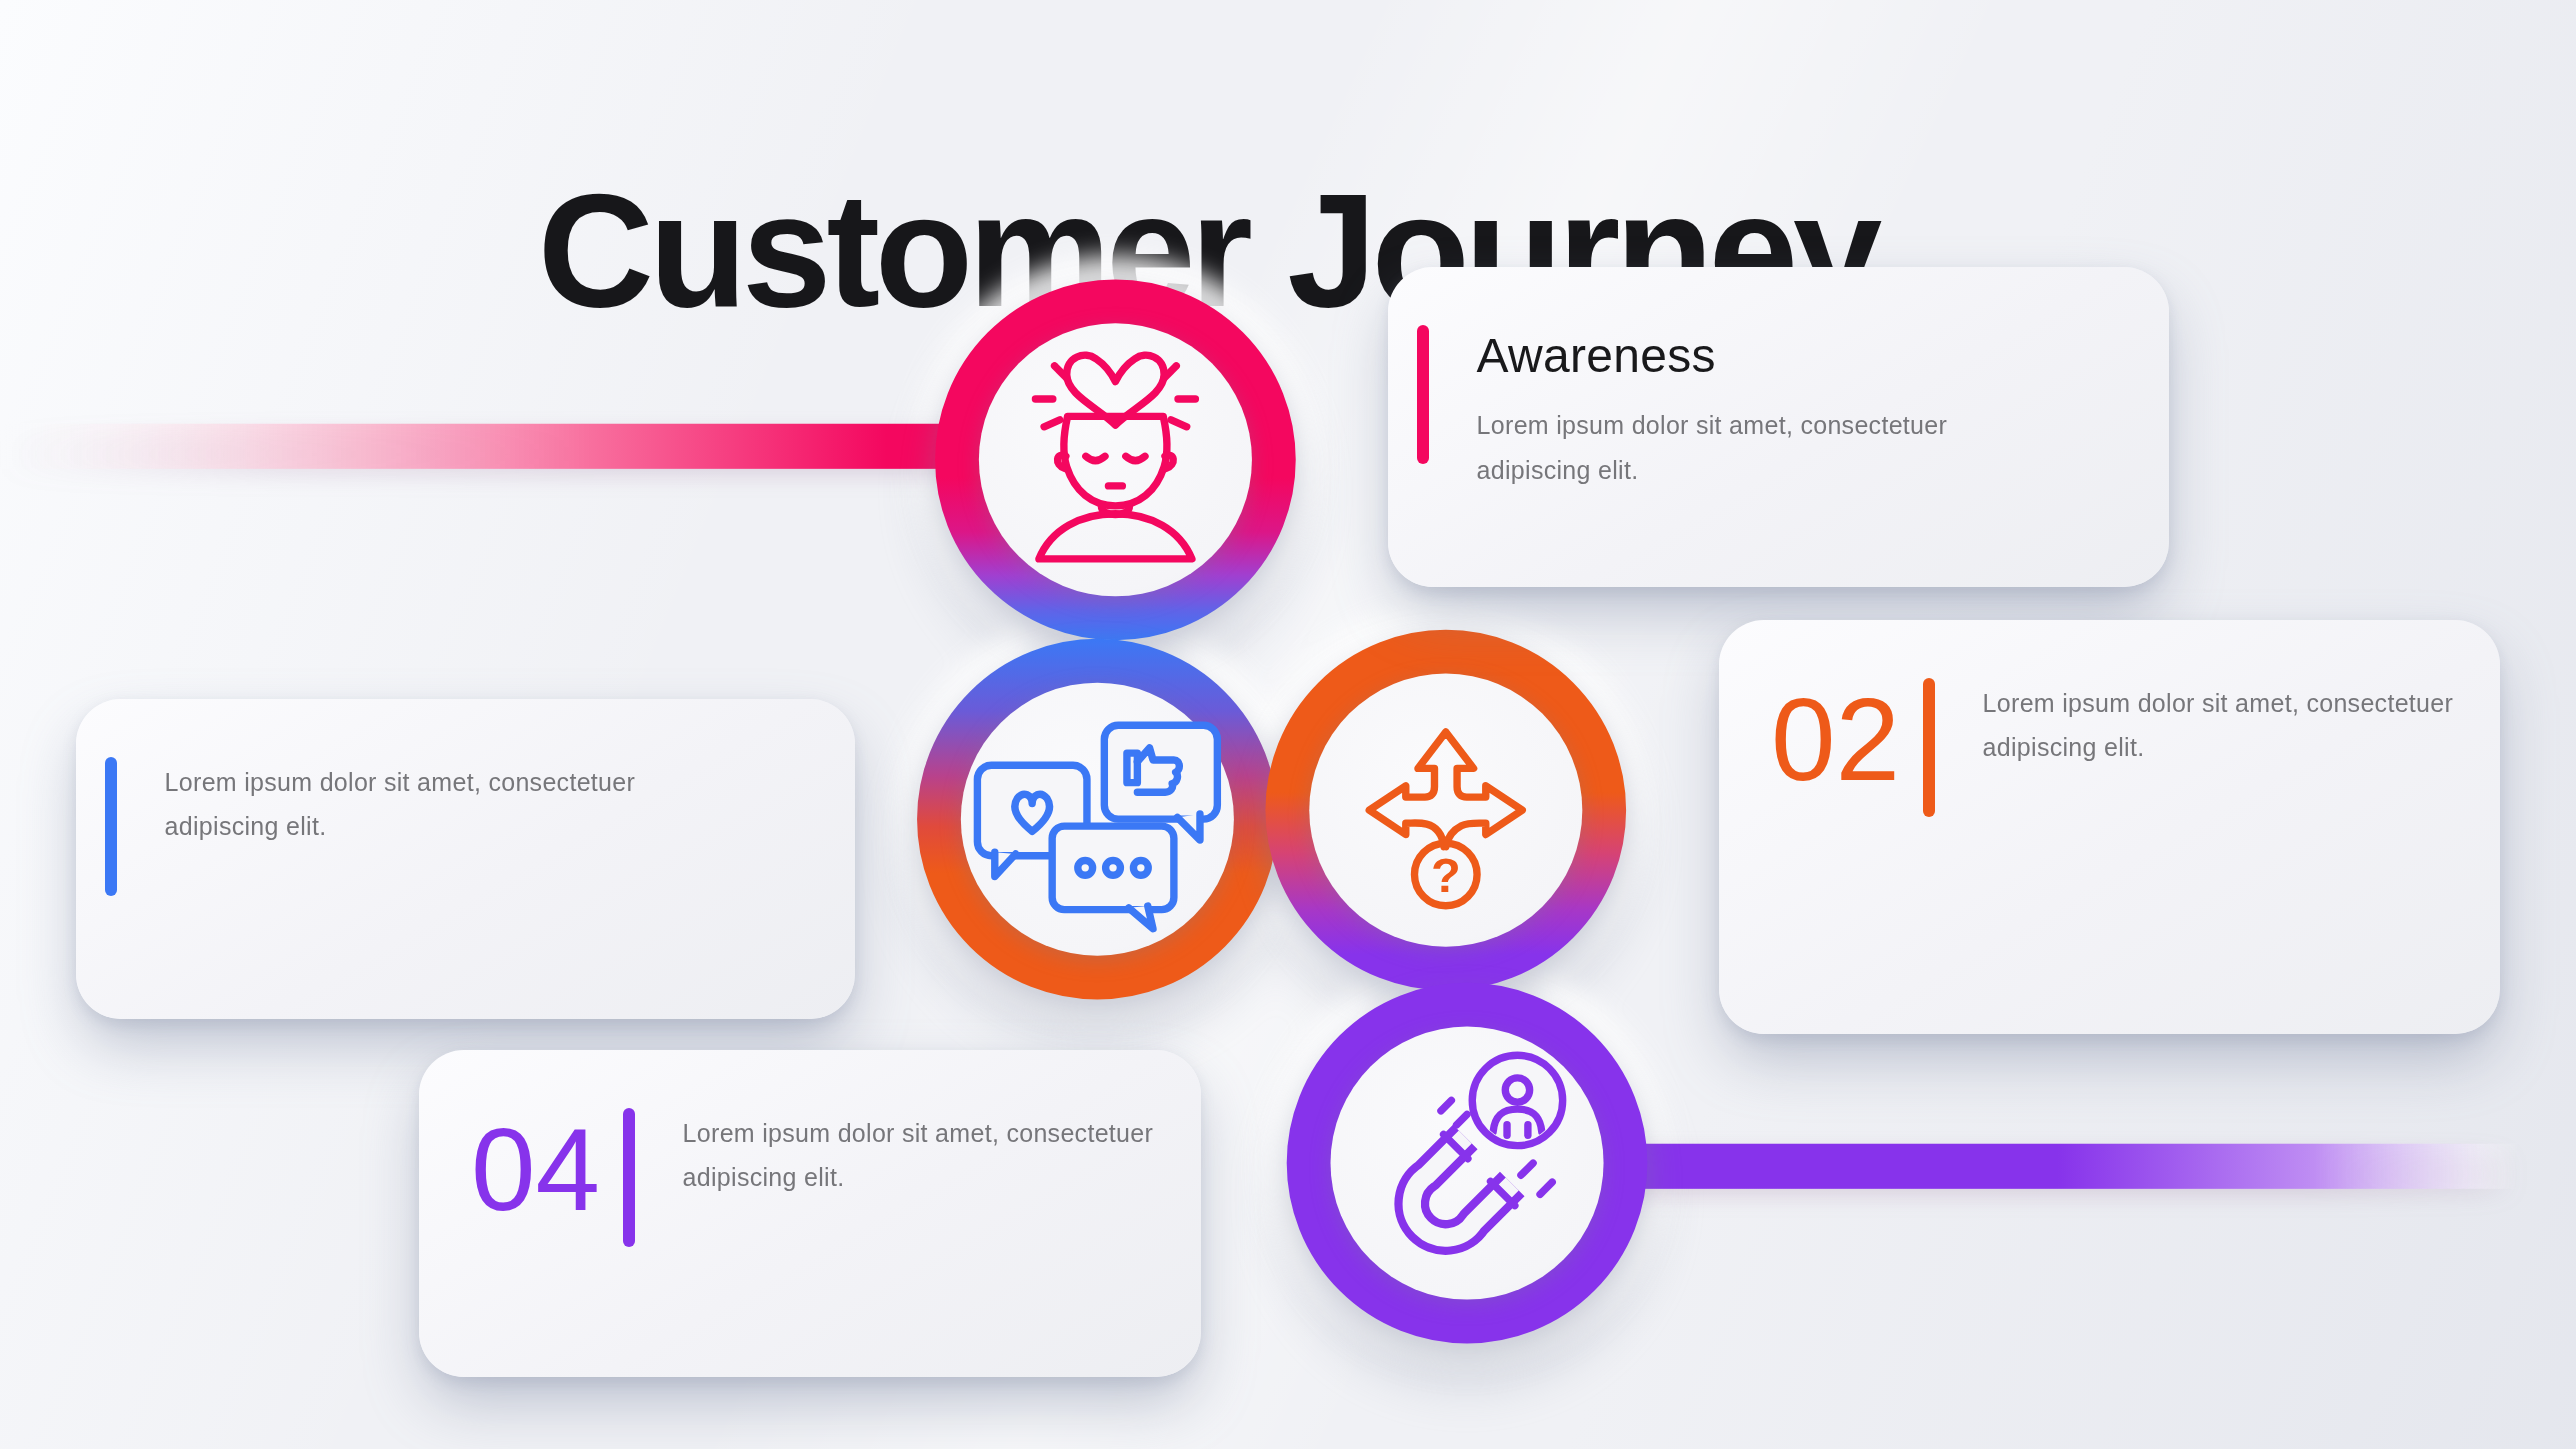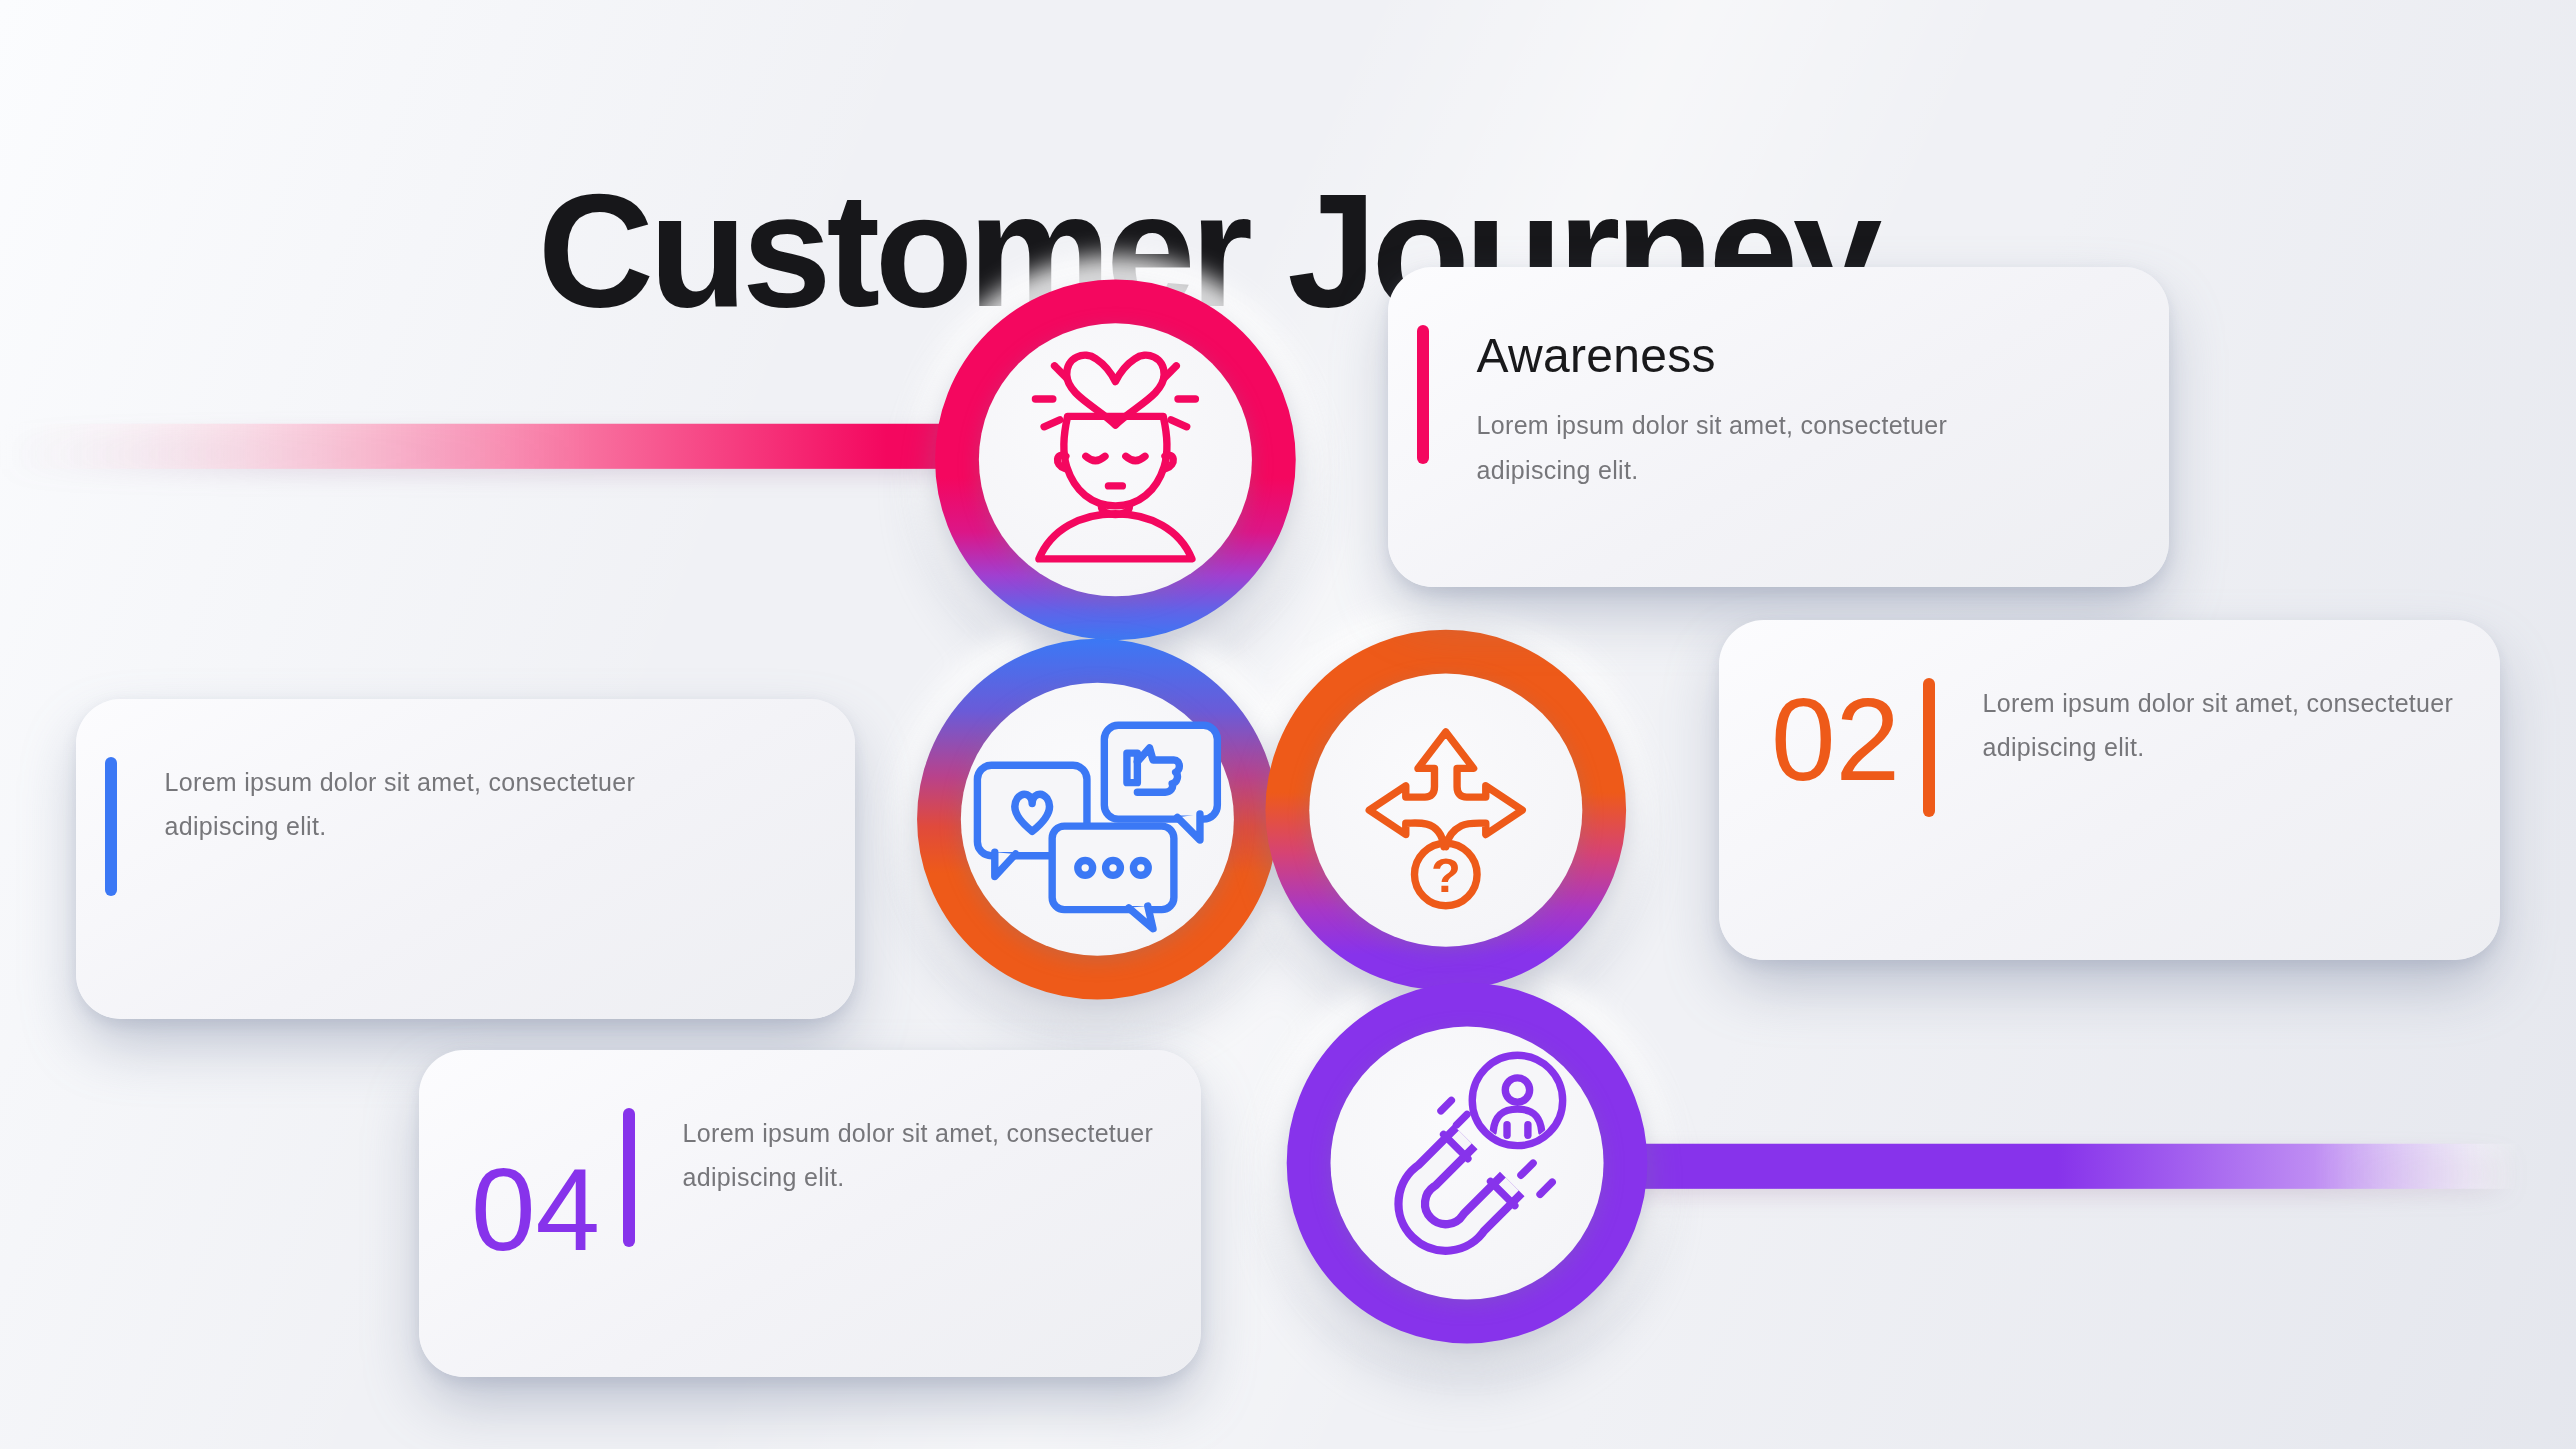--- a/index.html
+++ b/index.html
@@ -196,35 +196,35 @@
 </svg>
 
 <div class="step-card" style="left:1388px;top:267px;width:781px;height:320px;">
   <div class="step-bar" style="background: rgb(244, 7, 95);"></div>
   <div class="step-text">
     <h2 class="step-title">Awareness</h2>
     <div class="step-desc">Lorem ipsum dolor sit amet, consectetuer adipiscing elit.</div>
   </div>
 </div>
 
-<div class="step-card" style="left:1719px;top:620px;width:781px;height:340px;">
+<div class="step-card" style="left:1719px;top:620px;width:781px;height:414px;">
   <div class="step-number" style="color: rgb(238, 90, 25);">02</div>
   <div class="step-bar" style="background: rgb(238, 90, 25);"></div>
   <div class="step-text">
     <div class="step-desc">Lorem ipsum dolor sit amet, consectetuer adipiscing elit.</div>
   </div>
 </div>
 
 <div class="step-card" style="left:76px;top:699px;width:779px;height:320px;">
   <div class="step-bar" style="background: rgb(59, 120, 245);"></div>
   <div class="step-text">
     <div class="step-desc">Lorem ipsum dolor sit amet, consectetuer adipiscing elit.</div>
   </div>
 </div>
 
 <div class="step-card" style="left:419px;top:1050px;width:782px;height:327px;">
-  <div class="step-number" style="color: rgb(135, 51, 235); margin-top: 40px;">04</div>
+  <div class="step-number" style="color: rgb(135, 51, 235);">04</div>
   <div class="step-bar" style="background: rgb(135, 51, 235);"></div>
   <div class="step-text">
     <div class="step-desc">Lorem ipsum dolor sit amet, consectetuer adipiscing elit.</div>
   </div>
 </div>
 
 
 </body></html>

